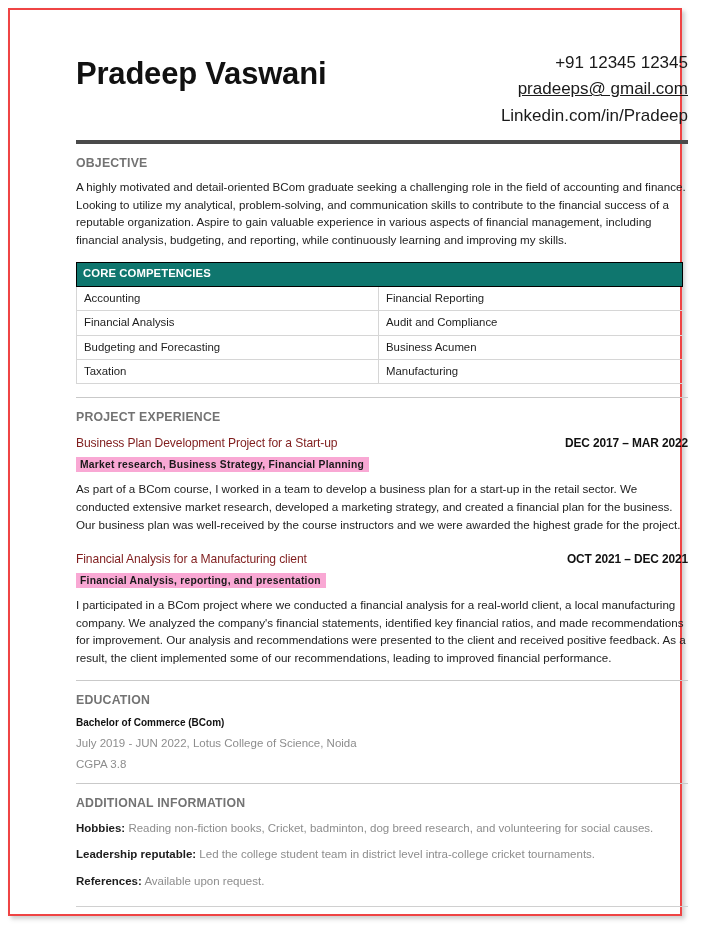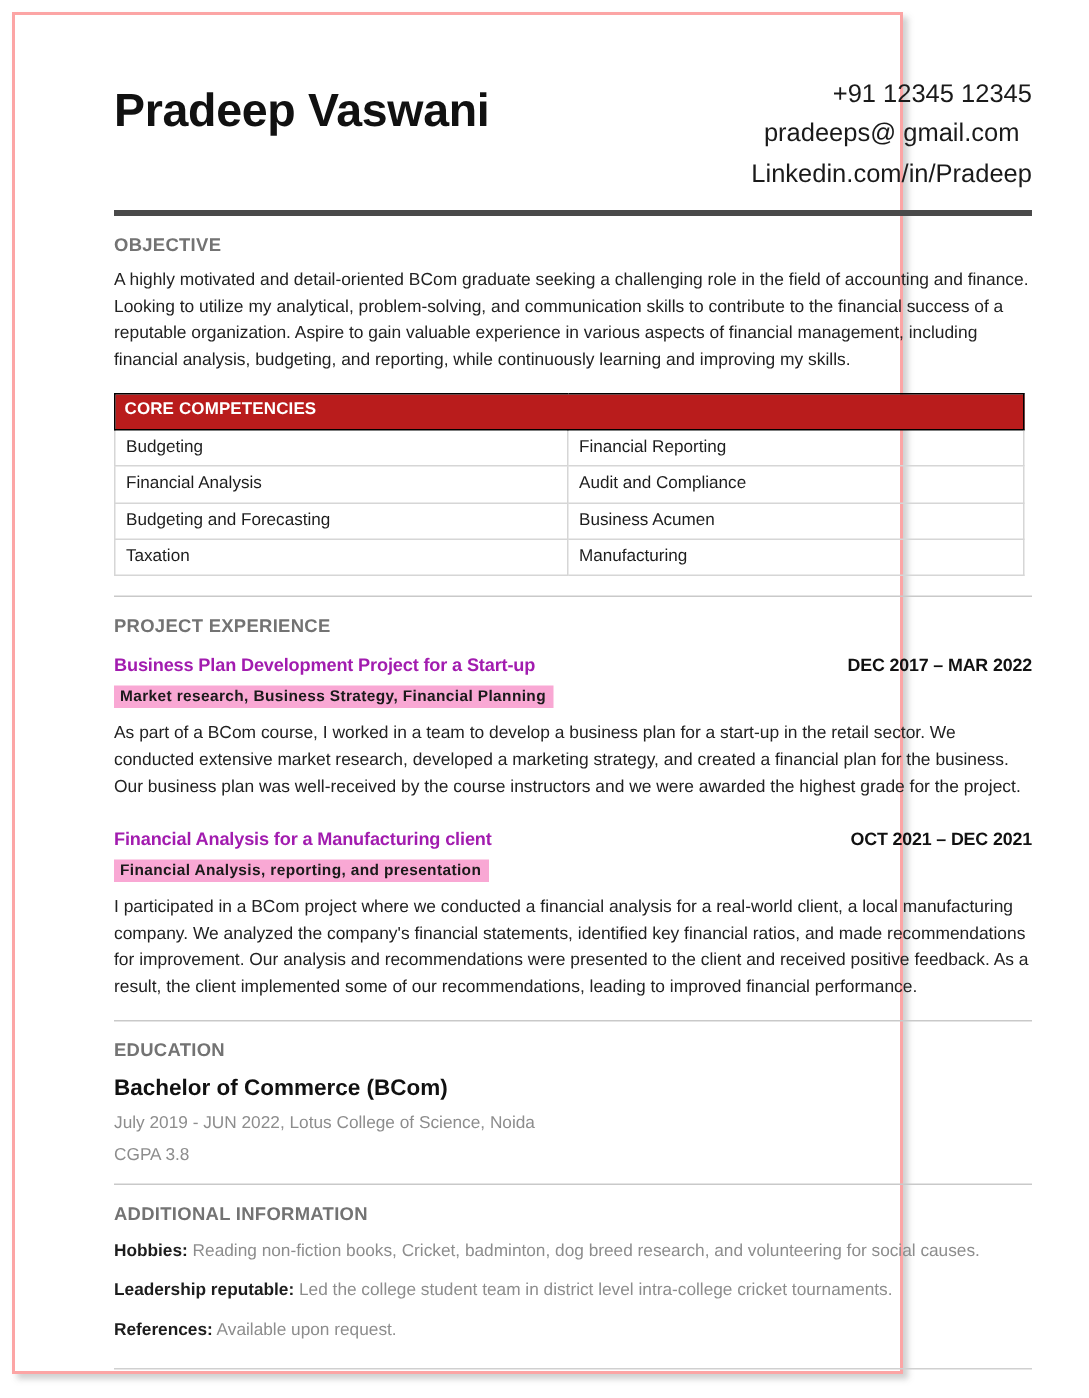--- a/index.html
+++ b/index.html
@@ -14,24 +14,24 @@
     font-family: "Liberation Sans", sans-serif;
     color: #1a1a1a;
     overflow: hidden;
   }
 
   
   #page-frame {
     position: absolute;
     left: 8px;
     top: 8px;
-    width: 594px;
+    width: 674px;
     height: 908px;
     background: #ffffff;
-    border: 2px solid #fca5a5;
+    border: 2px solid #ef4444;
     box-sizing: border-box;
     box-shadow: 3px 3px 4px rgba(120,120,120,0.35);
   }
   #resume-body {
     position: absolute;
     left: 66px;
     top: 34px;
     width: 612px;
     height: 840px;
   }
@@ -52,22 +52,22 @@
     color: #111111;
   }
   .contact-block {
     text-align: right;
     font-size: 17px;
     line-height: 1.55;
     color: #1a1a1a;
     padding-top: 6px;
   }
   .contact-block .email {
+    text-decoration: underline;
     display: block;
-    text-align: center;
   }
   .contact-block .phone,
   .contact-block .linkedin { display: block; }
 
   .header-rule {
     height: 4px;
     background: #4a4a4a;
     margin-top: 11px;
     margin-bottom: 11px;
   }
@@ -94,21 +94,21 @@
   }
 
   
   .comp-wrap { margin-top: 14px; }
   table.competencies {
     width: 606px;
     border-collapse: collapse;
     table-layout: fixed;
   }
   table.competencies td.hdr {
-    background: #b91c1c;
+    background: #0f766e;
     color: #ffffff;
     font-size: 11.3px;
     font-weight: bold;
     letter-spacing: 0.1px;
     padding: 3px 6px 4px 6px;
   }
   table.competencies td {
     border: 1px solid #d6d6d6;
     font-size: 11.4px;
     padding: 4px 8px 4px 7px;
@@ -122,22 +122,22 @@
   
   .project { margin-top: 12px; }
   .project + .project { margin-top: 19px; }
   .project-head {
     display: flex;
     justify-content: space-between;
     align-items: baseline;
   }
   .project-title {
     font-size: 12.1px;
-    font-weight: bold;
-    color: #a21caf;
+    font-weight: normal;
+    color: #7f1d1d;
     letter-spacing: -0.1px;
   }
   .project-dates {
     font-size: 11.9px;
     font-weight: bold;
     color: #111111;
     white-space: nowrap;
     letter-spacing: -0.1px;
   }
   .project-tags {
@@ -147,21 +147,21 @@
     font-weight: bold;
     color: #1a1a1a;
     padding: 2px 5px 2px 4px;
     margin-top: 7px;
     letter-spacing: 0.25px;
   }
   .project-desc { margin-top: 8px; }
 
   
   .edu-degree {
-    font-size: 15px;
+    font-size: 10px;
     font-weight: bold;
     color: #111111;
     margin: 10px 0 0 0;
   }
   .edu-meta {
     font-size: 11.5px;
     color: #8d8d8d;
     margin: 9px 0 0 0;
   }
 
@@ -207,21 +207,21 @@
       <table class="competencies">
         <colgroup>
             <col class="c1">
             <col class="c2">
           </colgroup>
         <tbody>
           <tr>
             <td class="hdr" colspan="2">CORE COMPETENCIES</td>
           </tr>
           <tr>
-            <td>Budgeting</td>
+            <td>Accounting</td>
             <td>Financial Reporting</td>
           </tr>
           <tr>
             <td>Financial Analysis</td>
             <td>Audit and Compliance</td>
           </tr>
           <tr>
             <td>Budgeting and Forecasting</td>
             <td>Business Acumen</td>
           </tr>

